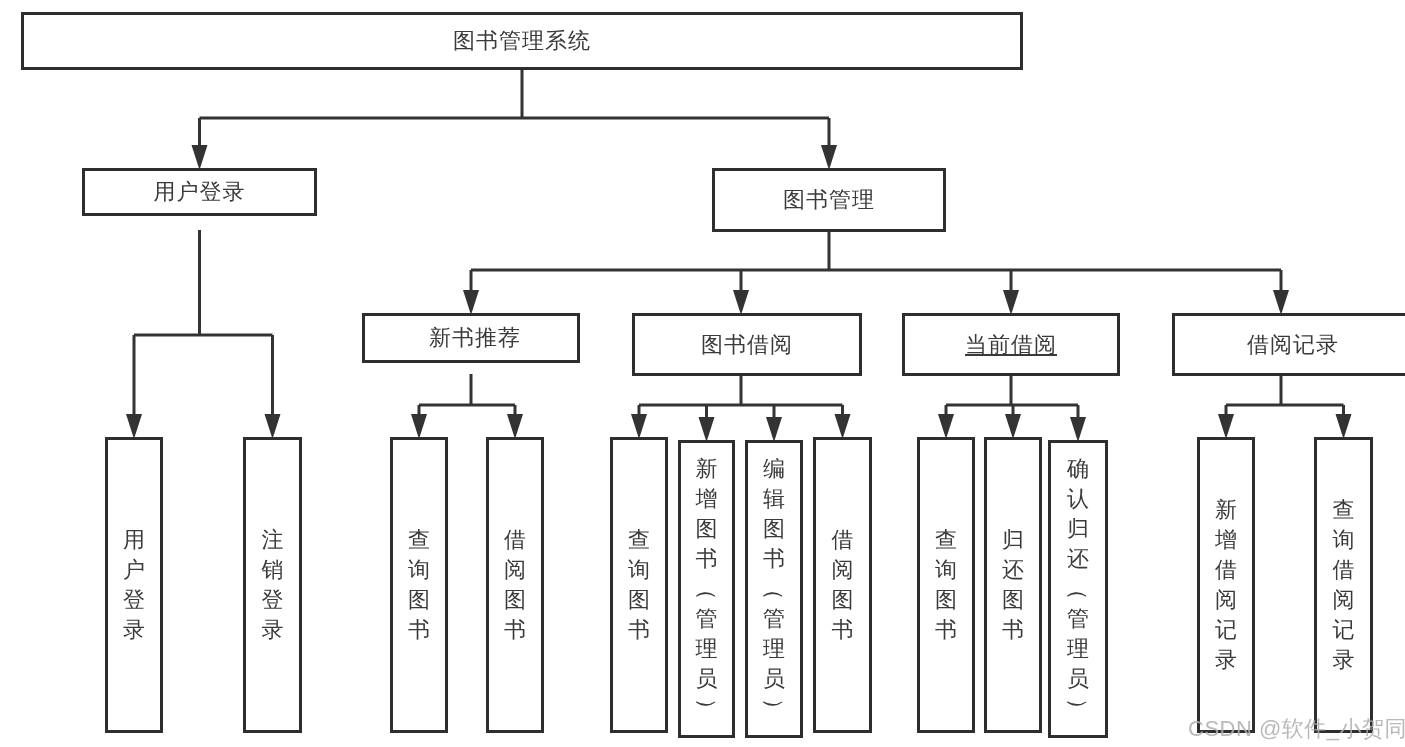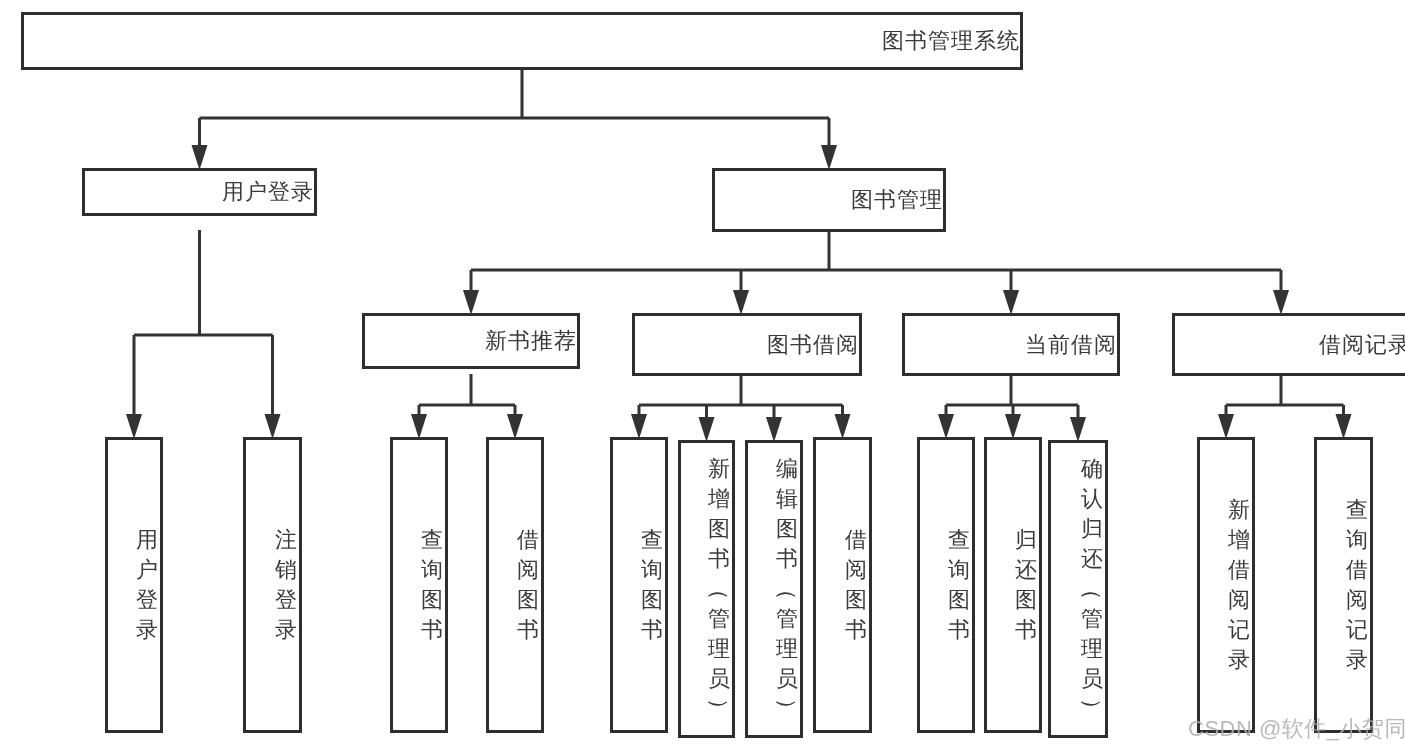--- a/index.html
+++ b/index.html
@@ -11,21 +11,21 @@
     overflow:hidden;
   }
   #connectors{position:absolute;left:0;top:0;z-index:1;}
   .box{
     position:absolute;
     box-sizing:border-box;
     border:3px solid #2e2e2e;
     background:#ffffff;
     display:flex;
     align-items:center;
-    justify-content:flex-end;
+    justify-content:center;
     color:#3a3a3a;
     font-size:22px;
     z-index:2;
   }
   .box.h .lbl{white-space:nowrap;letter-spacing:1px;}
   .box.v .lbl{display:block;}
   .vcol{display:flex;flex-direction:column;align-items:center;justify-content:center;}
   .vchar{height:30px;line-height:30px;width:26px;text-align:center;font-size:22px;}
   .vchar.rot{transform:rotate(90deg);}
   .watermark{
@@ -69,27 +69,27 @@
     <span class="lbl">图书管理系统</span>
   </div>
 
   <div class="box h" id="n-user-login" style="left: 82px; top: 168px; width: 235px; height: 48px;">
     <span class="lbl">用户登录</span>
   </div>
   <div class="box h" id="n-book-mgmt" style="left: 712px; top: 168px; width: 234px; height: 64px;">
     <span class="lbl">图书管理</span>
   </div>
 
-  <div class="box h" id="n-new-book" style="left: 362px; top: 313px; width: 218px; height: 56px; padding-left: 8px;">
+  <div class="box h" id="n-new-book" style="left: 362px; top: 313px; width: 218px; height: 50px; padding-left: 8px;">
     <span class="lbl">新书推荐</span>
   </div>
   <div class="box h" id="n-book-borrow" style="left: 632px; top: 313px; width: 230px; height: 63px;">
     <span class="lbl">图书借阅</span>
   </div>
-  <div class="box h" id="n-current-borrow" style="left: 902px; top: 313px; width: 218px; height: 63px;">
+  <div class="box h" id="n-current-borrow" style="left: 902px; top: 313px; width: 218px; height: 63px; text-decoration: underline;">
     <span class="lbl">当前借阅</span>
   </div>
   <div class="box h" id="n-borrow-record" style="left: 1172px; top: 313px; width: 242px; height: 63px;">
     <span class="lbl">借阅记录</span>
   </div>
 
   <div class="box v" id="n-ul-login" style="left: 105px; top: 437px; width: 58px; height: 296px;">
     <span class="lbl">
         <div class="vcol">
           <div class="vchar">用</div>

